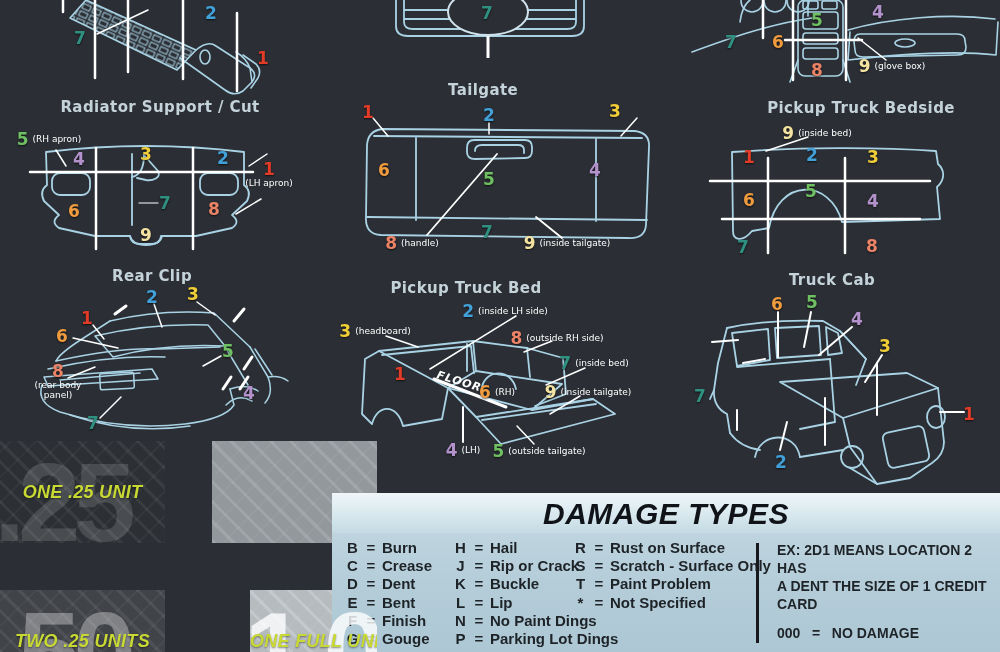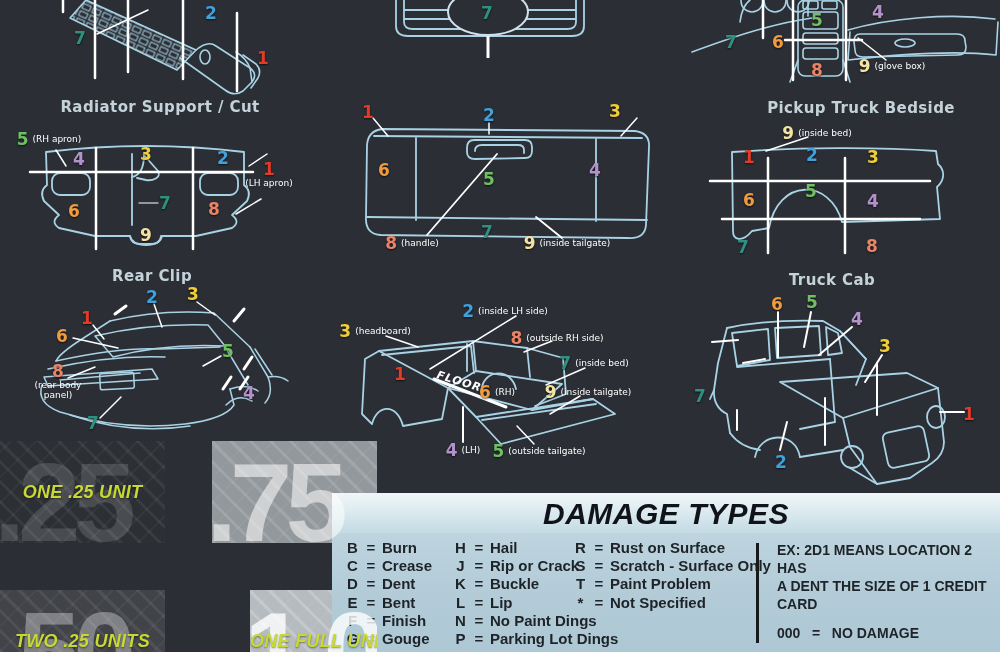--- a/index.html
+++ b/index.html
@@ -60,22 +60,24 @@
             line-height:18px;}
   .dexample .bold900{font-weight:bold;}
   .dex-nodmg{margin-top:11px;white-space:pre;}
 </style>
 </head>
 <body>
 
 <div id="page">
 
   <div class="heading" style="left:20px;top:98px;width:280px;">Radiator Support / Cut</div>
+  <div class="heading" style="left:383px;top:81px;width:200px;">Tailgate</div>
   <div class="heading" style="left:711px;top:99px;width:300px;">Pickup Truck Bedside</div>
   <div class="heading" style="left:52px;top:267px;width:200px;">Rear Clip</div>
+  <div class="heading" style="left:336px;top:279px;width:260px;">Pickup Truck Bed</div>
   <div class="heading" style="left:732px;top:271px;width:200px;">Truck Cab</div>
 
   <div class="sec" style="left:0;top:0;width:330px;height:95px;">
     <svg width="330" height="95" viewBox="0 0 330 95">
       <defs>
         <pattern id="mesh" width="11" height="8" patternUnits="userSpaceOnUse" patternTransform="rotate(24)">
           <rect x="1" y="1" width="8" height="5" fill="none" stroke="#a9d3e5" stroke-width="1"></rect>
         </pattern>
       </defs>
       <g fill="none" stroke="#a9d3e5" stroke-width="1.6" stroke-linejoin="round" stroke-linecap="round">
@@ -504,21 +506,20 @@
     </div>
 
   <div id="units">
     <div class="ucell u25">
       <div class="tex"></div>
       <div class="uval">.25</div>
       <div class="ulabel">ONE .25 UNIT</div>
     </div>
     <div class="ucell u75">
       <div class="tex"></div>
-      <div class="uval">.75</div>
     </div>
     <div class="ucell u50">
       <div class="tex"></div>
       <div class="uval">.50</div>
       <div class="ulabel">TWO .25 UNITS</div>
     </div>
     <div class="ucell u10">
       <div class="tex"></div>
       <div class="uval">1.0</div>
       <div class="ulabel">ONE FULL UNIT</div>

